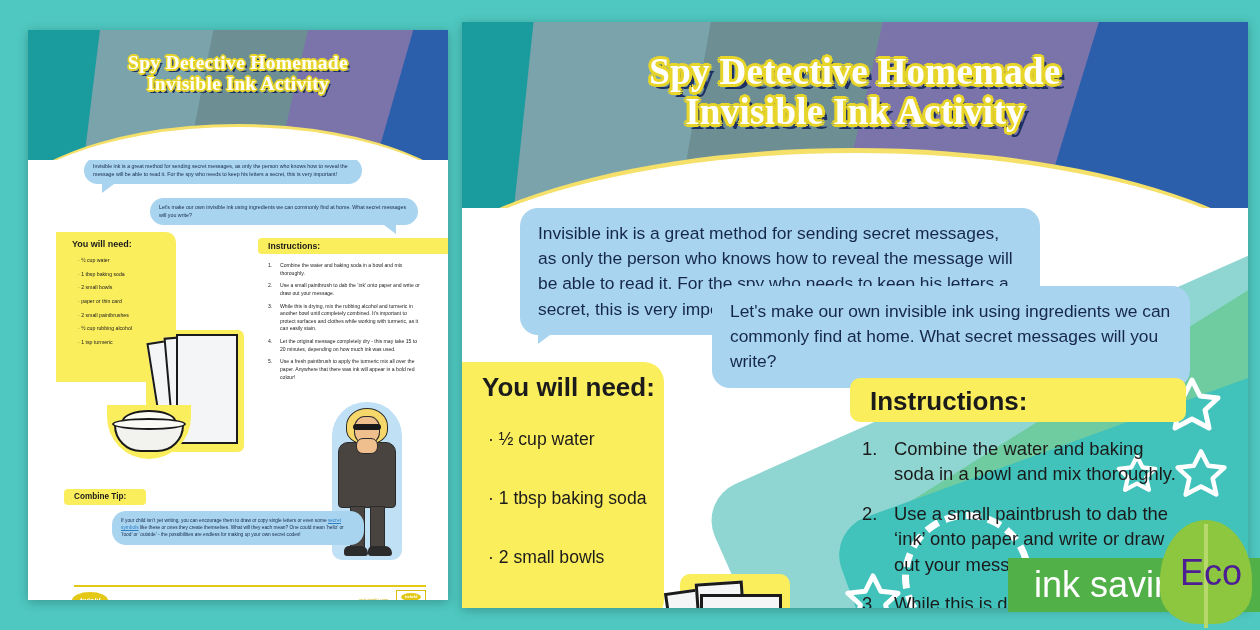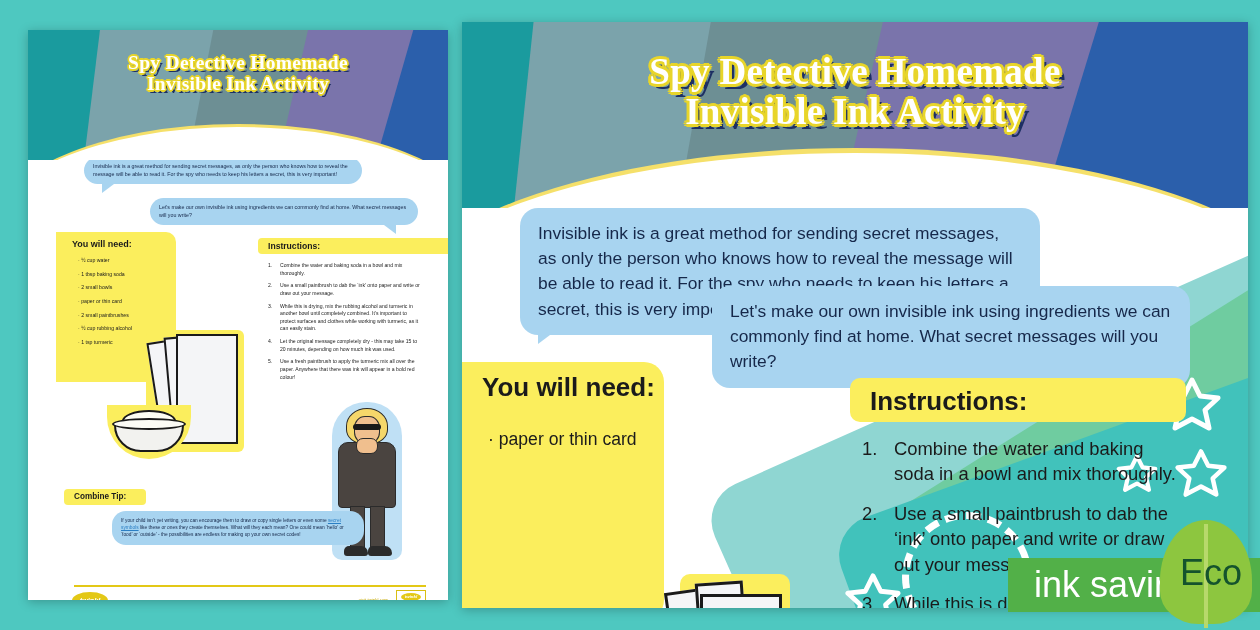--- a/index.html
+++ b/index.html
@@ -104,21 +104,21 @@
     border-radius: 50% 50% 50% 50% / 62% 62% 38% 38%;
     border-top-left-radius: 60% 70%;
     border-top-right-radius: 60% 70%;
   }
   #eco-badge .eco-leaf-stem {
     position:absolute; right: 52px; bottom: 2px; width: 4px; height: 104px;
     background: #b7d96b;
   }
   #eco-badge .eco-eco {
     position:absolute; right: 18px; bottom: 36px;
-    color:#14532d; font-size: 36px; font-weight: normal; z-index: 3;
+    color:#4c1d95; font-size: 36px; font-weight: normal; z-index: 3;
   }
   .dash-circle {
     position:absolute; border: 7px dashed #ffffff; border-radius: 50%;
   }
 
   
   .footer-rule { position:absolute; background:#e3c816; height:2px; }
   .twinkl-logo {
     position:absolute; background:#e3c816; color:#ffffff;
     font-weight:bold; font-style:italic; text-align:center;
@@ -270,20 +270,23 @@
     <div class="bubble tail-l" style="left:58px; top:186px; width:520px; padding:13px 18px; font-size:17.4px; line-height:1.45; border-radius:18px; z-index:10;">
       <span>Invisible ink is a great method for sending secret messages, as only the person who knows how to reveal the message will be able to read it. For the spy who needs to keep his letters a secret, this is very important!</span>
     </div>
     <div class="bubble tail-r" style="left:250px; top:264px; width:478px; padding:13px 18px; font-size:17.4px; line-height:1.45; border-radius:18px; z-index:10;">
       <span>Let's make our own invisible ink using ingredients we can commonly find at home. What secret messages will you write?</span>
     </div>
 
     <div class="ycard" style="left:0; top:340px; width:202px; height:258px; border-radius:0 20px 20px 0; z-index:12;"></div>
     <div style="position:absolute; left:20px; top:350px; font-size:26px; font-weight:bold; color:#1b1b1b; z-index:14;">You will need:</div>
     <ul class="plain" id="zoom-materials" style="position:absolute; left:26px; top:388px; width:190px; font-size:17.6px; line-height:3.35; color:#1b1b1b; z-index:14;">
+        <li><span>· </span><span>½ cup water</span></li>
+        <li><span>· </span><span>1 tbsp baking soda</span></li>
+        <li><span>· </span><span>2 small bowls</span></li>
         <li><span>· </span><span>paper or thin card</span></li>
       </ul>
 
     <div class="paper-halo" style="left:218px; top:552px; width:110px; height:100px; z-index:13; border-radius:10px;"></div>
     <div class="paper" style="left:208px; top:568px; width:40px; height:90px; transform:rotate(-8deg); z-index:14; border-width:3px;"></div>
     <div class="paper" style="left:236px; top:560px; width:48px; height:96px; transform:rotate(-4deg); z-index:14; border-width:3px;"></div>
     <div class="paper" style="left:238px; top:572px; width:82px; height:96px; z-index:15; border-width:3px;"></div>
 
     <div class="ylabel" style="left:388px; top:356px; width:336px; height:44px; border-radius:10px; z-index:16;"></div>
     <div style="position:absolute; left:408px; top:364px; font-size:26px; font-weight:bold; color:#1b1b1b; z-index:17;">Instructions:</div>

